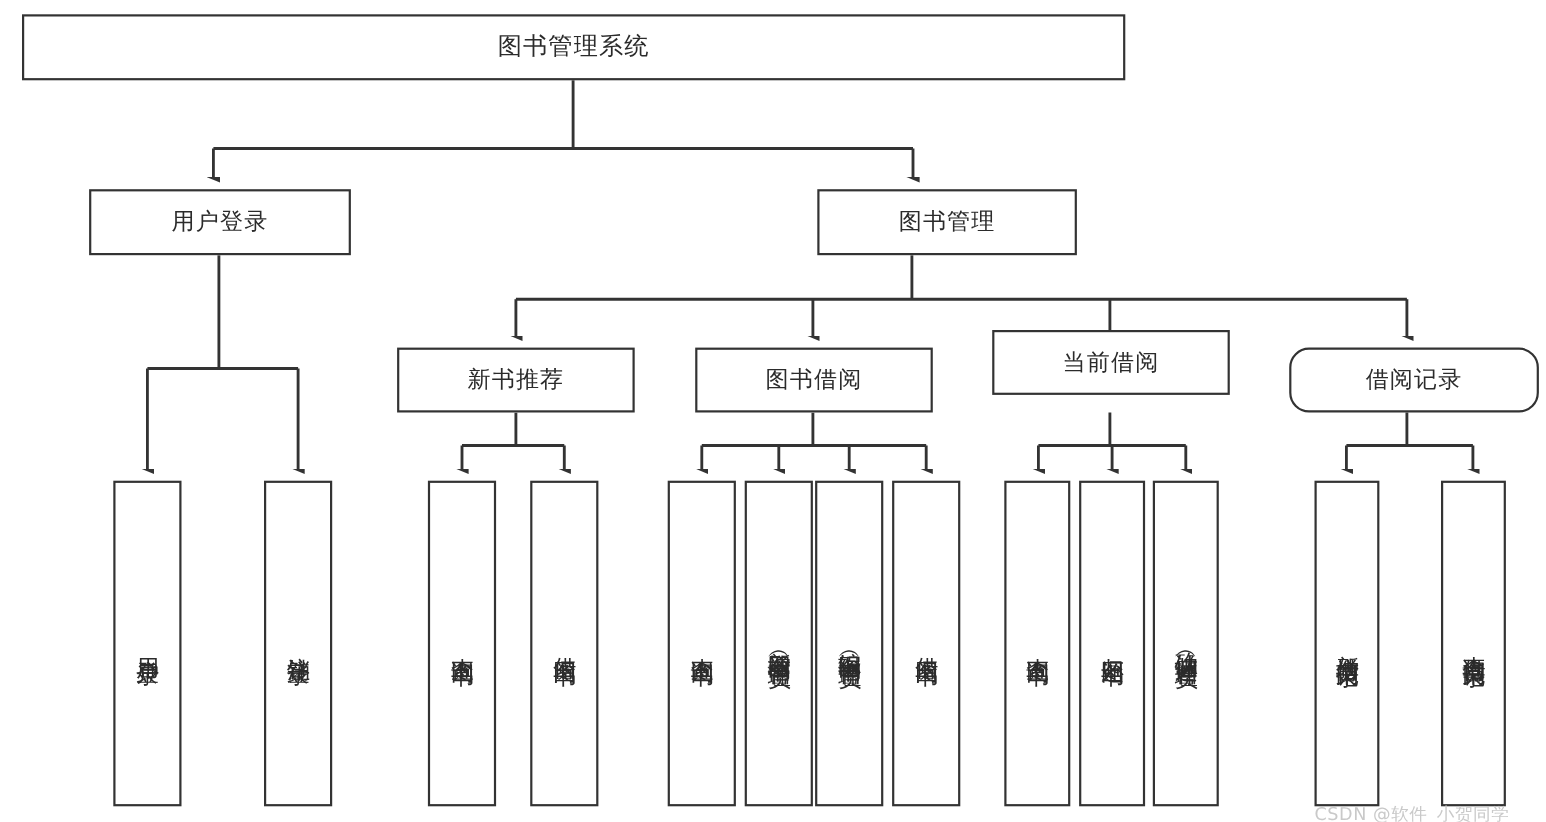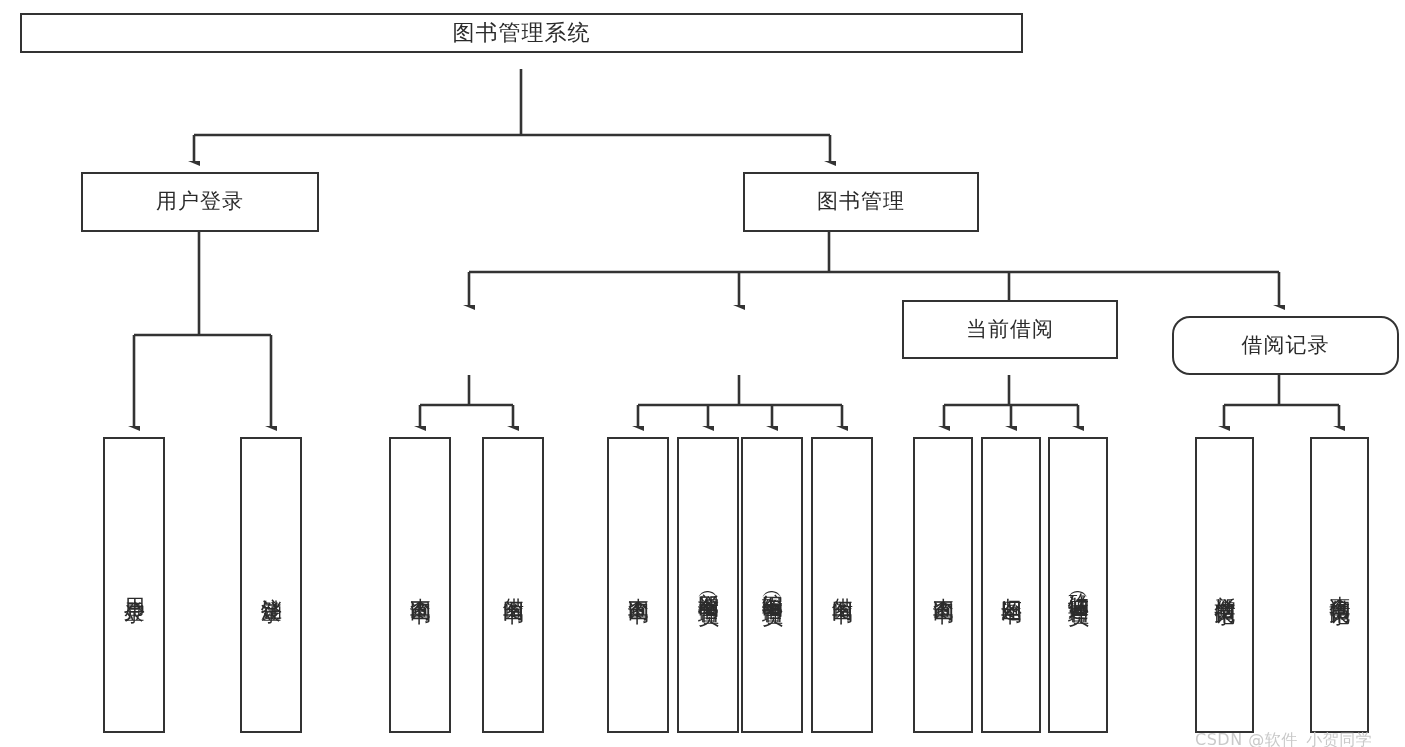--- a/index.html
+++ b/index.html
@@ -66,25 +66,27 @@
       <path d="M 1011 405 L 1011 427" marker-end="url(#arw)"></path>
       <path d="M 1078 405 L 1078 427" marker-end="url(#arw)"></path>
 
       <path d="M 1279 375 L 1279 405"></path>
       <path d="M 1224 405 L 1339 405"></path>
       <path d="M 1224 405 L 1224 427" marker-end="url(#arw)"></path>
       <path d="M 1339 405 L 1339 427" marker-end="url(#arw)"></path>
     </g>
   </svg>
 
-  <div class="node horiz root" style="left:20px;top:13px;width:1003px;height:40px;">图书管理系统</div>
+  <div class="node horiz root" style="left:20px;top:13px;width:1003px;height:60px;">图书管理系统</div>
 
   <div class="node horiz" style="left:81px;top:172px;width:238px;height:60px;">用户登录</div>
   <div class="node horiz" style="left:711px;top:172px;width:236px;height:60px;margin-left:32px;">图书管理</div>
 
+  <div class="node horiz" style="left:361px;top:316px;width:216px;height:59px;">新书推荐</div>
+  <div class="node horiz" style="left:632px;top:316px;width:216px;height:59px;">图书借阅</div>
   <div class="node horiz" style="left:902px;top:300px;width:216px;height:59px;">当前借阅</div>
   <div class="node horiz" style="left:1172px;top:316px;width:227px;height:59px;border-radius:18px;">借阅记录</div>
 
   <div class="node vert" style="left:103px;top:437px;width:62px;height:296px;">用户登录</div>
   <div class="node vert" style="left:240px;top:437px;width:62px;height:296px;">注销登录</div>
 
   <div class="node vert" style="left:389px;top:437px;width:62px;height:296px;">查询图书</div>
   <div class="node vert" style="left:482px;top:437px;width:62px;height:296px;">借阅图书</div>
 
   <div class="node vert" style="left:607px;top:437px;width:62px;height:296px;">查询图书</div>

